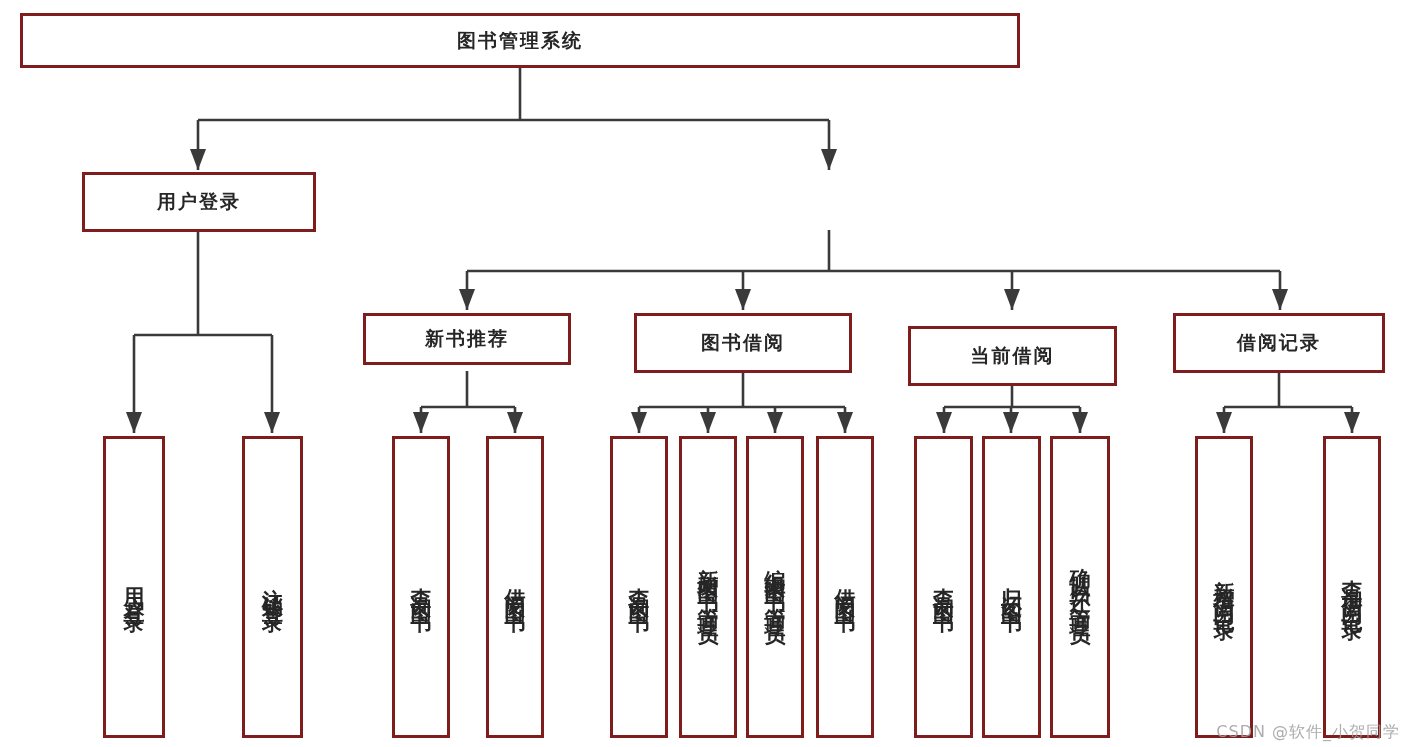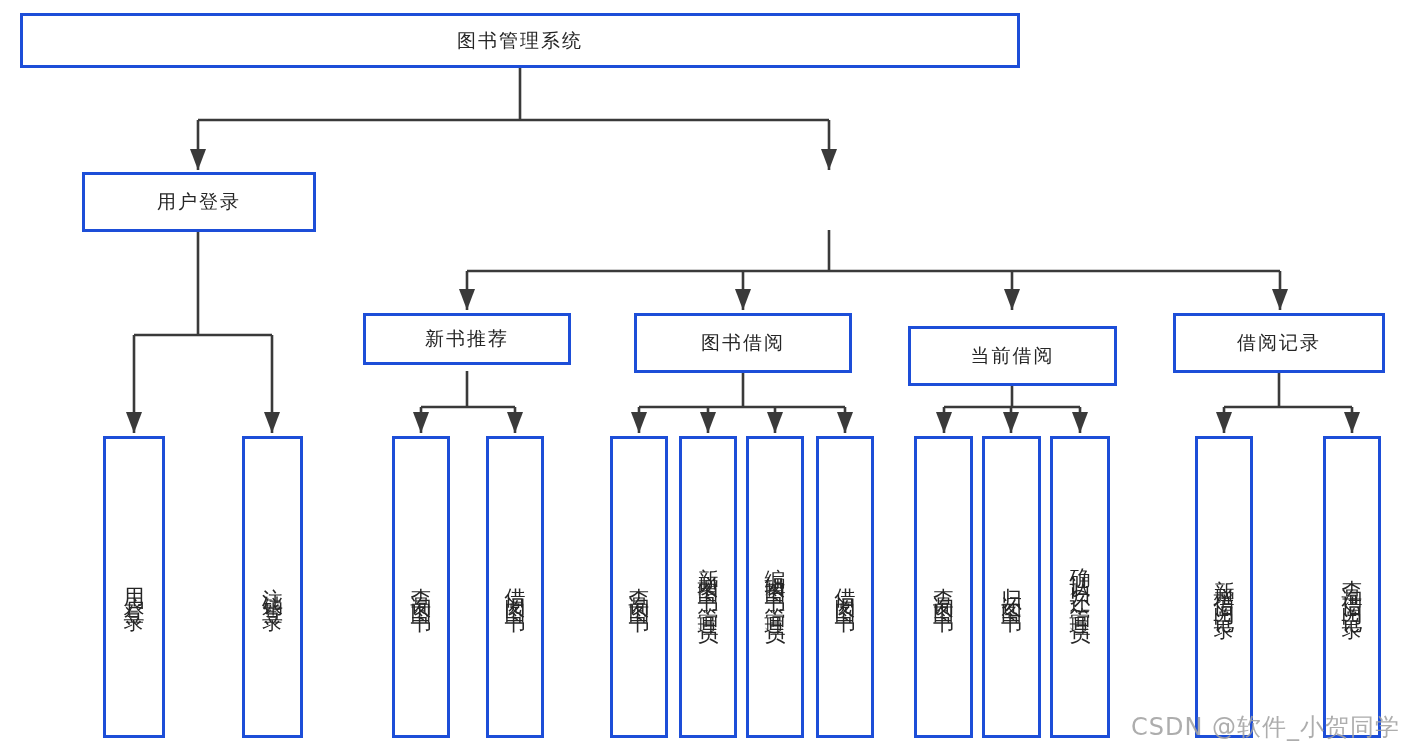--- a/index.html
+++ b/index.html
@@ -3,22 +3,23 @@
 <meta charset="utf-8">
 <style>
   html,body{margin:0;padding:0;background:#ffffff;}
   .stage{
     position:relative;width:1405px;height:747px;background:#ffffff;overflow:hidden;
     font-family:"DejaVu Sans","Liberation Sans",sans-serif;color:#262626;
   }
   .wires{position:absolute;left:0;top:0;width:1405px;height:747px;z-index:1;}
   .node{
     position:absolute;box-sizing:border-box;background:#ffffff;
-    border:3px solid #1d4ed8;display:flex;align-items:center;justify-content:center;
+    border:3px solid #7f1d1d;display:flex;align-items:center;justify-content:center;
     z-index:2;
+    font-weight:bold;
   }
   .h-label{font-size:19px;letter-spacing:2px;white-space:nowrap;}
   .leaf > span{
     writing-mode:vertical-rl;text-orientation:mixed;
     font-size:21px;letter-spacing:8px;line-height:1.15;white-space:nowrap;
   }
   
   .b-root {left:20px;  top:13px;  width:1000px;height:55px;}
   .b-l2a  {left:82px;  top:172px; width:234px; height:60px;}
   .b-l2b  {left:710px; top:172px; width:238px; height:60px;}
@@ -34,21 +35,21 @@
   .b-g3b  {left:679px; top:436px; width:58px;  height:302px;}
   .b-g3c  {left:746px; top:436px; width:58px;  height:302px;}
   .b-g3d  {left:816px; top:436px; width:58px;  height:302px;}
   .b-g4a  {left:914px; top:436px; width:59px;  height:302px;}
   .b-g4b  {left:982px; top:436px; width:59px;  height:302px;}
   .b-g4c  {left:1050px;top:436px; width:60px;  height:302px;}
   .b-g5a  {left:1195px;top:436px; width:58px;  height:302px;}
   .b-g5b  {left:1323px;top:436px; width:58px;  height:302px;}
   .watermark{
     position:absolute;right:5px;bottom:4px;z-index:3;
-    font-size:24px;color:rgba(162,162,162,0.88);letter-spacing:1px;white-space:nowrap;margin-left:16px;
+    font-size:16px;color:rgba(162,162,162,0.88);letter-spacing:1px;white-space:nowrap;margin-left:16px;
   }
 </style>
 </head>
 <body>
 
 <div class="stage">
 
   <svg class="wires" viewBox="0 0 1405 747" xmlns="http://www.w3.org/2000/svg">
     <defs>
       <marker id="arr" markerUnits="userSpaceOnUse" markerWidth="26" markerHeight="18" refX="21" refY="8" orient="auto">

